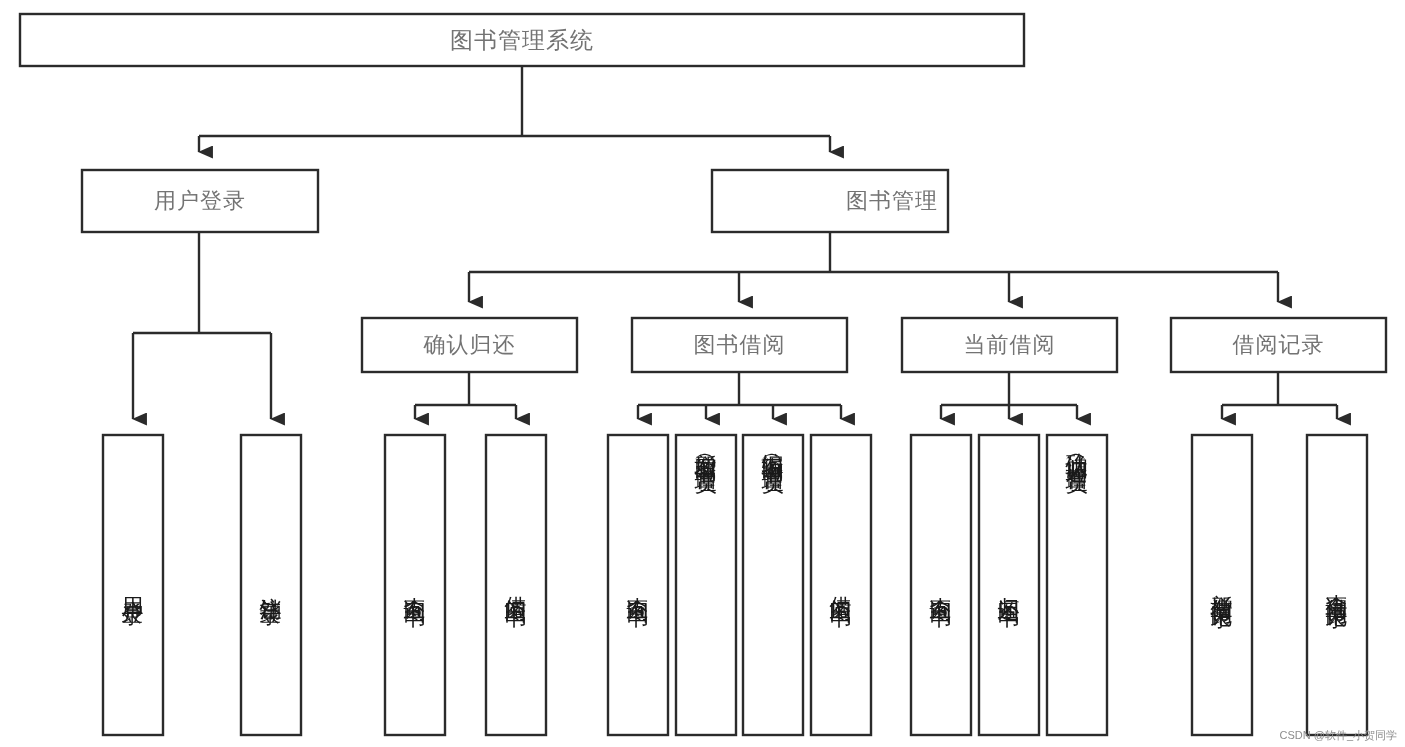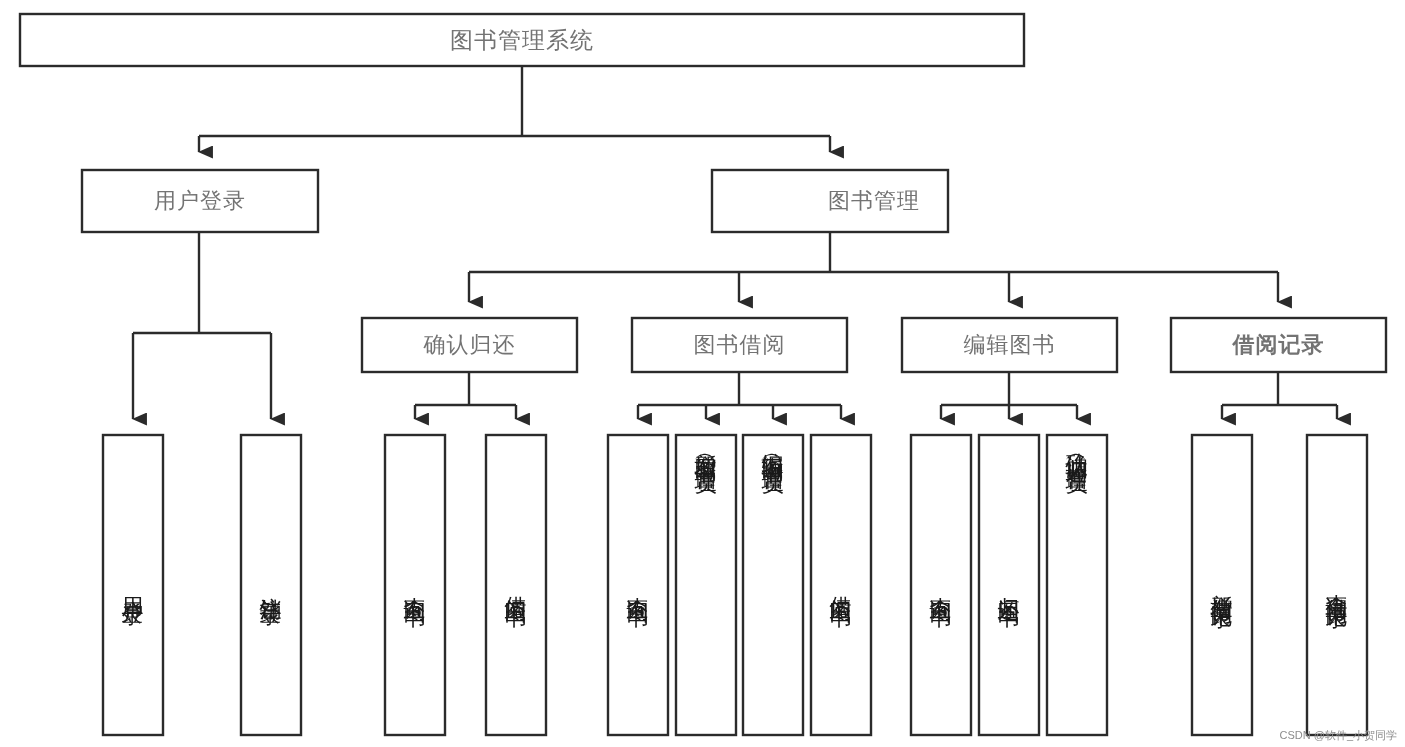--- a/index.html
+++ b/index.html
@@ -161,33 +161,33 @@
   <rect class="node-rect" x="1307" y="435" width="60" height="300"></rect>
 
 </svg>
 
 <div class="htext-wrap" style="left:20px; top:14px; width:1004px; height:52px;">
   <span class="htext title">图书管理系统</span>
 </div>
 <div class="htext-wrap" style="left:82px; top:170px; width:236px; height:62px;">
   <span class="htext">用户登录</span>
 </div>
-<div class="htext-wrap" style="left:736px; top:170px; width:276px; height:62px;">
+<div class="htext-wrap" style="left:754px; top:170px; width:276px; height:62px;">
   <span class="htext">图书管理</span>
 </div>
 <div class="htext-wrap" style="left:362px; top:318px; width:215px; height:54px;">
   <span class="htext">确认归还</span>
 </div>
 <div class="htext-wrap" style="left:632px; top:318px; width:215px; height:54px;border-radius:22px;">
   <span class="htext">图书借阅</span>
 </div>
 <div class="htext-wrap" style="left:902px; top:318px; width:215px; height:54px;">
-  <span class="htext">编辑图书</span>
-</div>
-<div class="htext-wrap" style="left:1171px; top:318px; width:215px; height:54px;font-weight:bold;">
+  <span class="htext">当前借阅</span>
+</div>
+<div class="htext-wrap" style="left:1171px; top:318px; width:215px; height:54px;">
   <span class="htext">借阅记录</span>
 </div>
 
 <div class="vtext-wrap" style="left:103px; top:435px; width:60px; height:300px;">
   <span class="vtext">用户登录</span>
 </div>
 <div class="vtext-wrap" style="left:241px; top:435px; width:60px; height:300px;">
   <span class="vtext">注销登录</span>
 </div>
 

